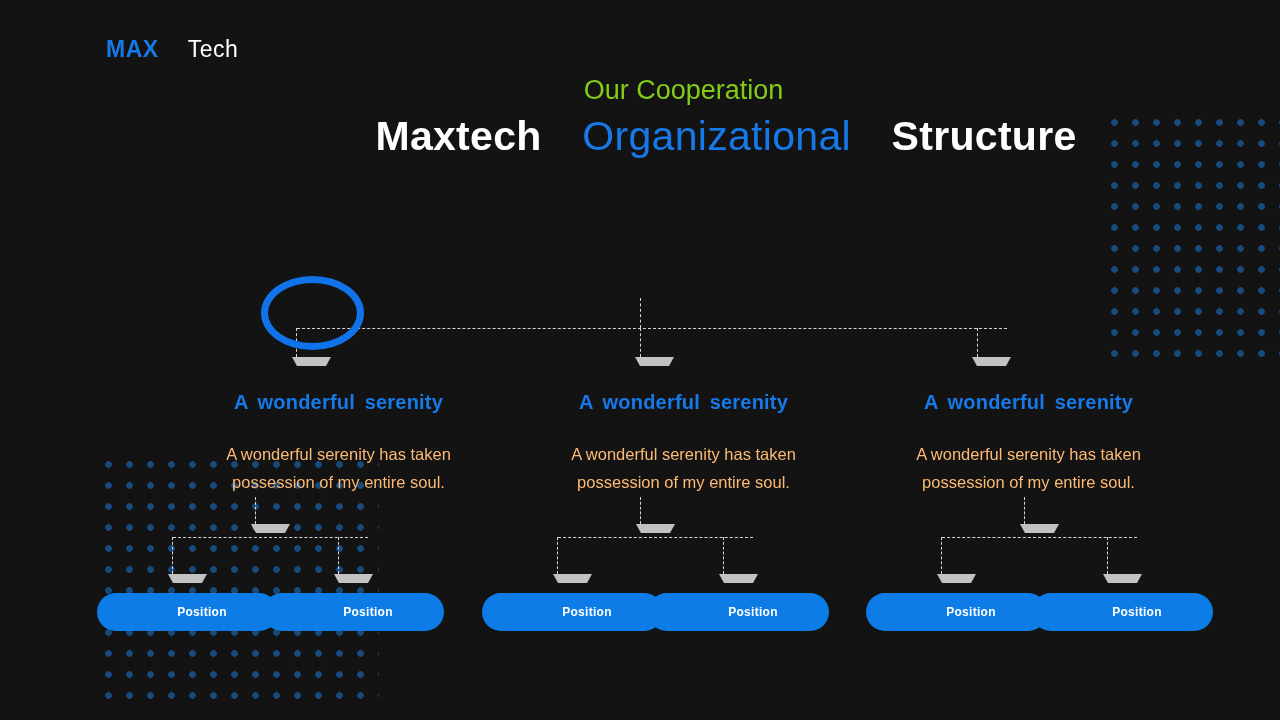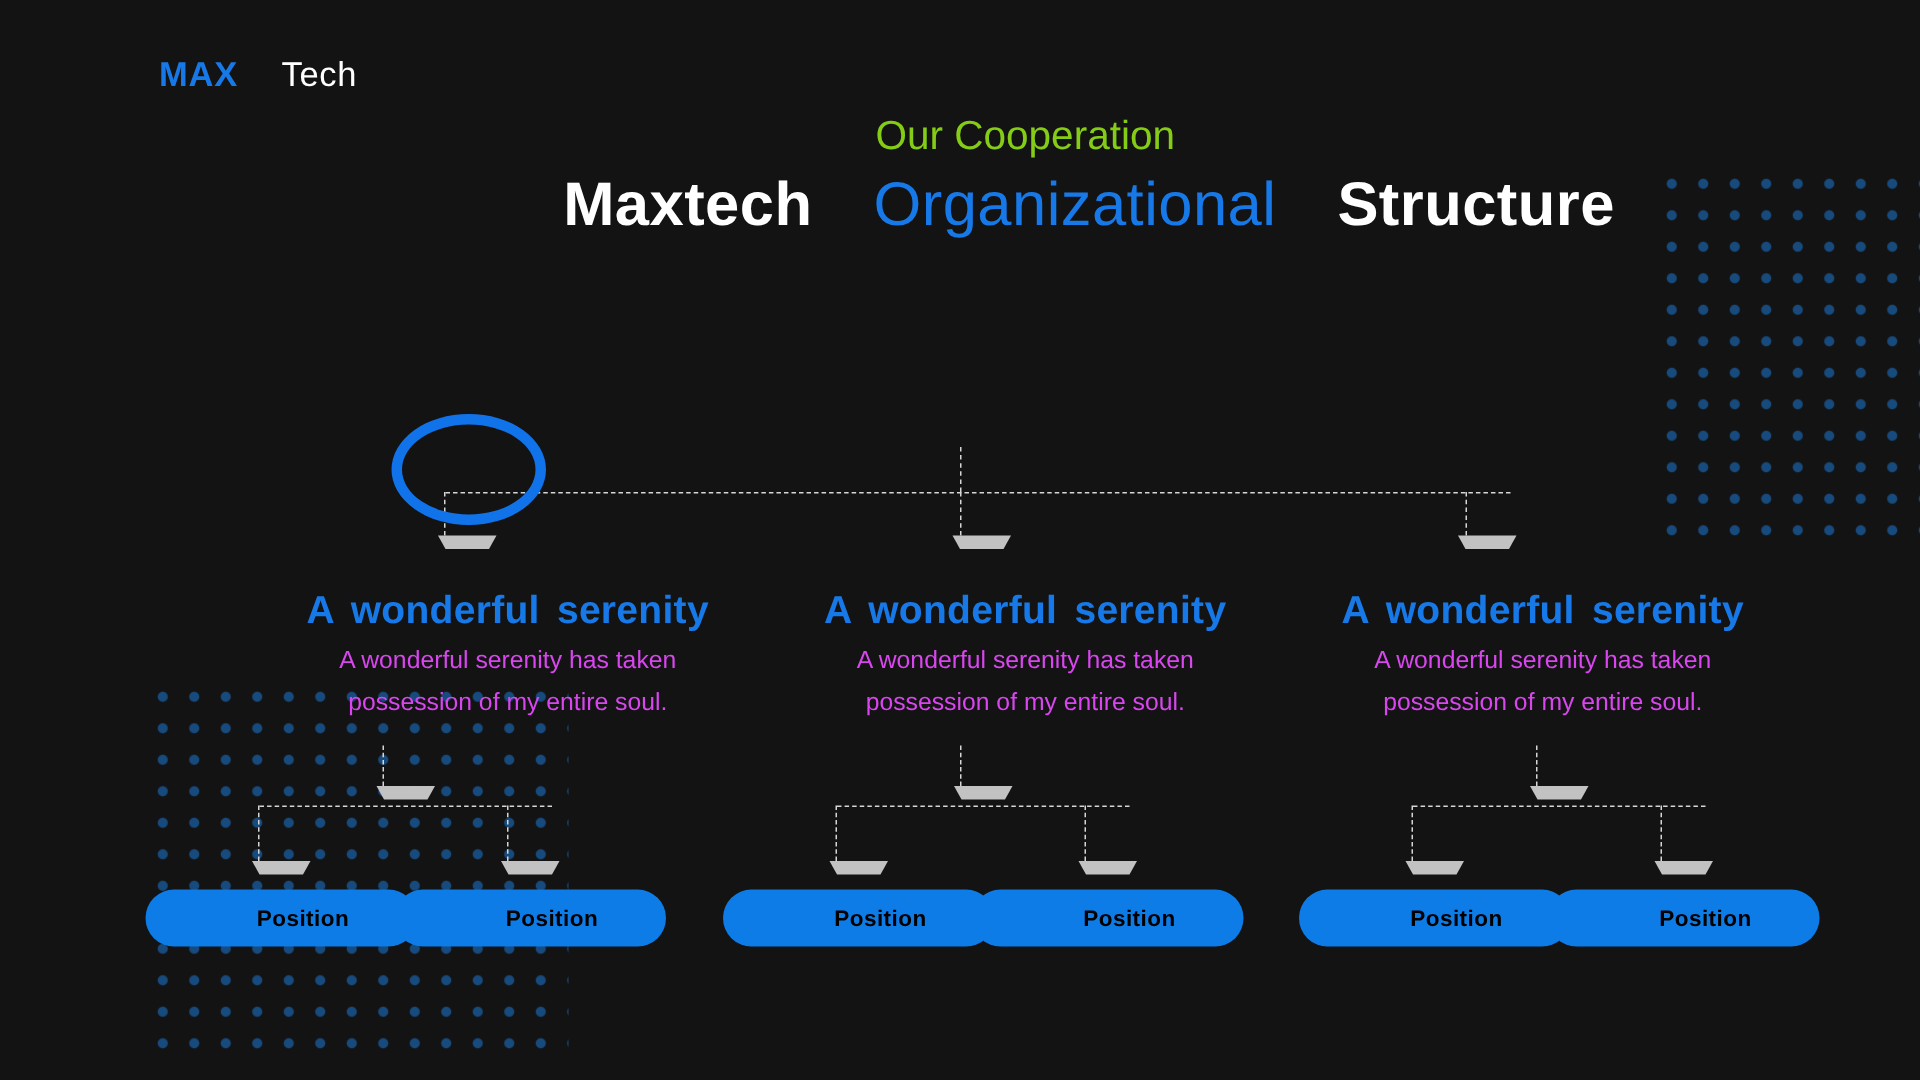--- a/index.html
+++ b/index.html
@@ -50,36 +50,36 @@
   .tc-stem{left:640px;top:298px;height:30px;}
   .tc-h{left:297px;top:328px;width:681px;}
   .tc-drop-l{left:296px;top:328px;height:29px;}
   .tc-drop-m{left:640px;top:328px;height:29px;}
   .tc-drop-r{left:977px;top:328px;height:29px;}
   .tc-ar-l{left:292px;top:357px;}
   .tc-ar-m{left:635px;top:357px;}
   .tc-ar-r{left:972px;top:357px;}
   
   .branch-text{position:absolute;top:391px;width:340px;text-align:center;z-index:4;}
-  .branch-text h3{margin:0;font-size:26px;font-weight:700;color:var(--blue-text);
+  .branch-text h3{margin:0;font-size:20px;font-weight:700;color:var(--blue-text);
     word-spacing:4px;letter-spacing:.2px;}
-  .branch-text p{margin:4px auto 0;width:272px;font-size:16.5px;line-height:28px;
-    color:#d946ef;font-weight:400;}
+  .branch-text p{margin:26px auto 0;width:272px;font-size:16.5px;line-height:28px;
+    color:#fdba74;font-weight:400;}
   
   .subtree{position:absolute;top:490px;width:320px;height:150px;z-index:4;}
   .st-stem{left:159px;top:7px;height:27px;}
   .st-ar-m{left:155px;top:34px;}
   .st-h{left:77px;top:47px;width:166px;}
   .st-v-l{left:76px;top:47px;height:37px;}
   .st-v-r{left:242px;top:47px;height:37px;}
   .st-ar-l{left:72px;top:84px;}
   .st-ar-r{left:238px;top:84px;}
   .pos-btn{position:absolute;top:103px;width:152px;height:38px;background:var(--accent);
     border-radius:19px;display:flex;align-items:center;justify-content:center;
-    font-size:15px;font-weight:700;color:#000000;letter-spacing:.3px;border:none;cursor:pointer;}
+    font-size:12px;font-weight:700;color:#ffffff;letter-spacing:.3px;border:none;cursor:pointer;}
   .pos-btn.left{left:1px;}
   .pos-btn.right{left:167px;}
 </style>
 </head>
 <body>
 
 <div class="stage">
 
   <div class="dots top-right"></div>
   <div class="dots bottom-left"></div>

